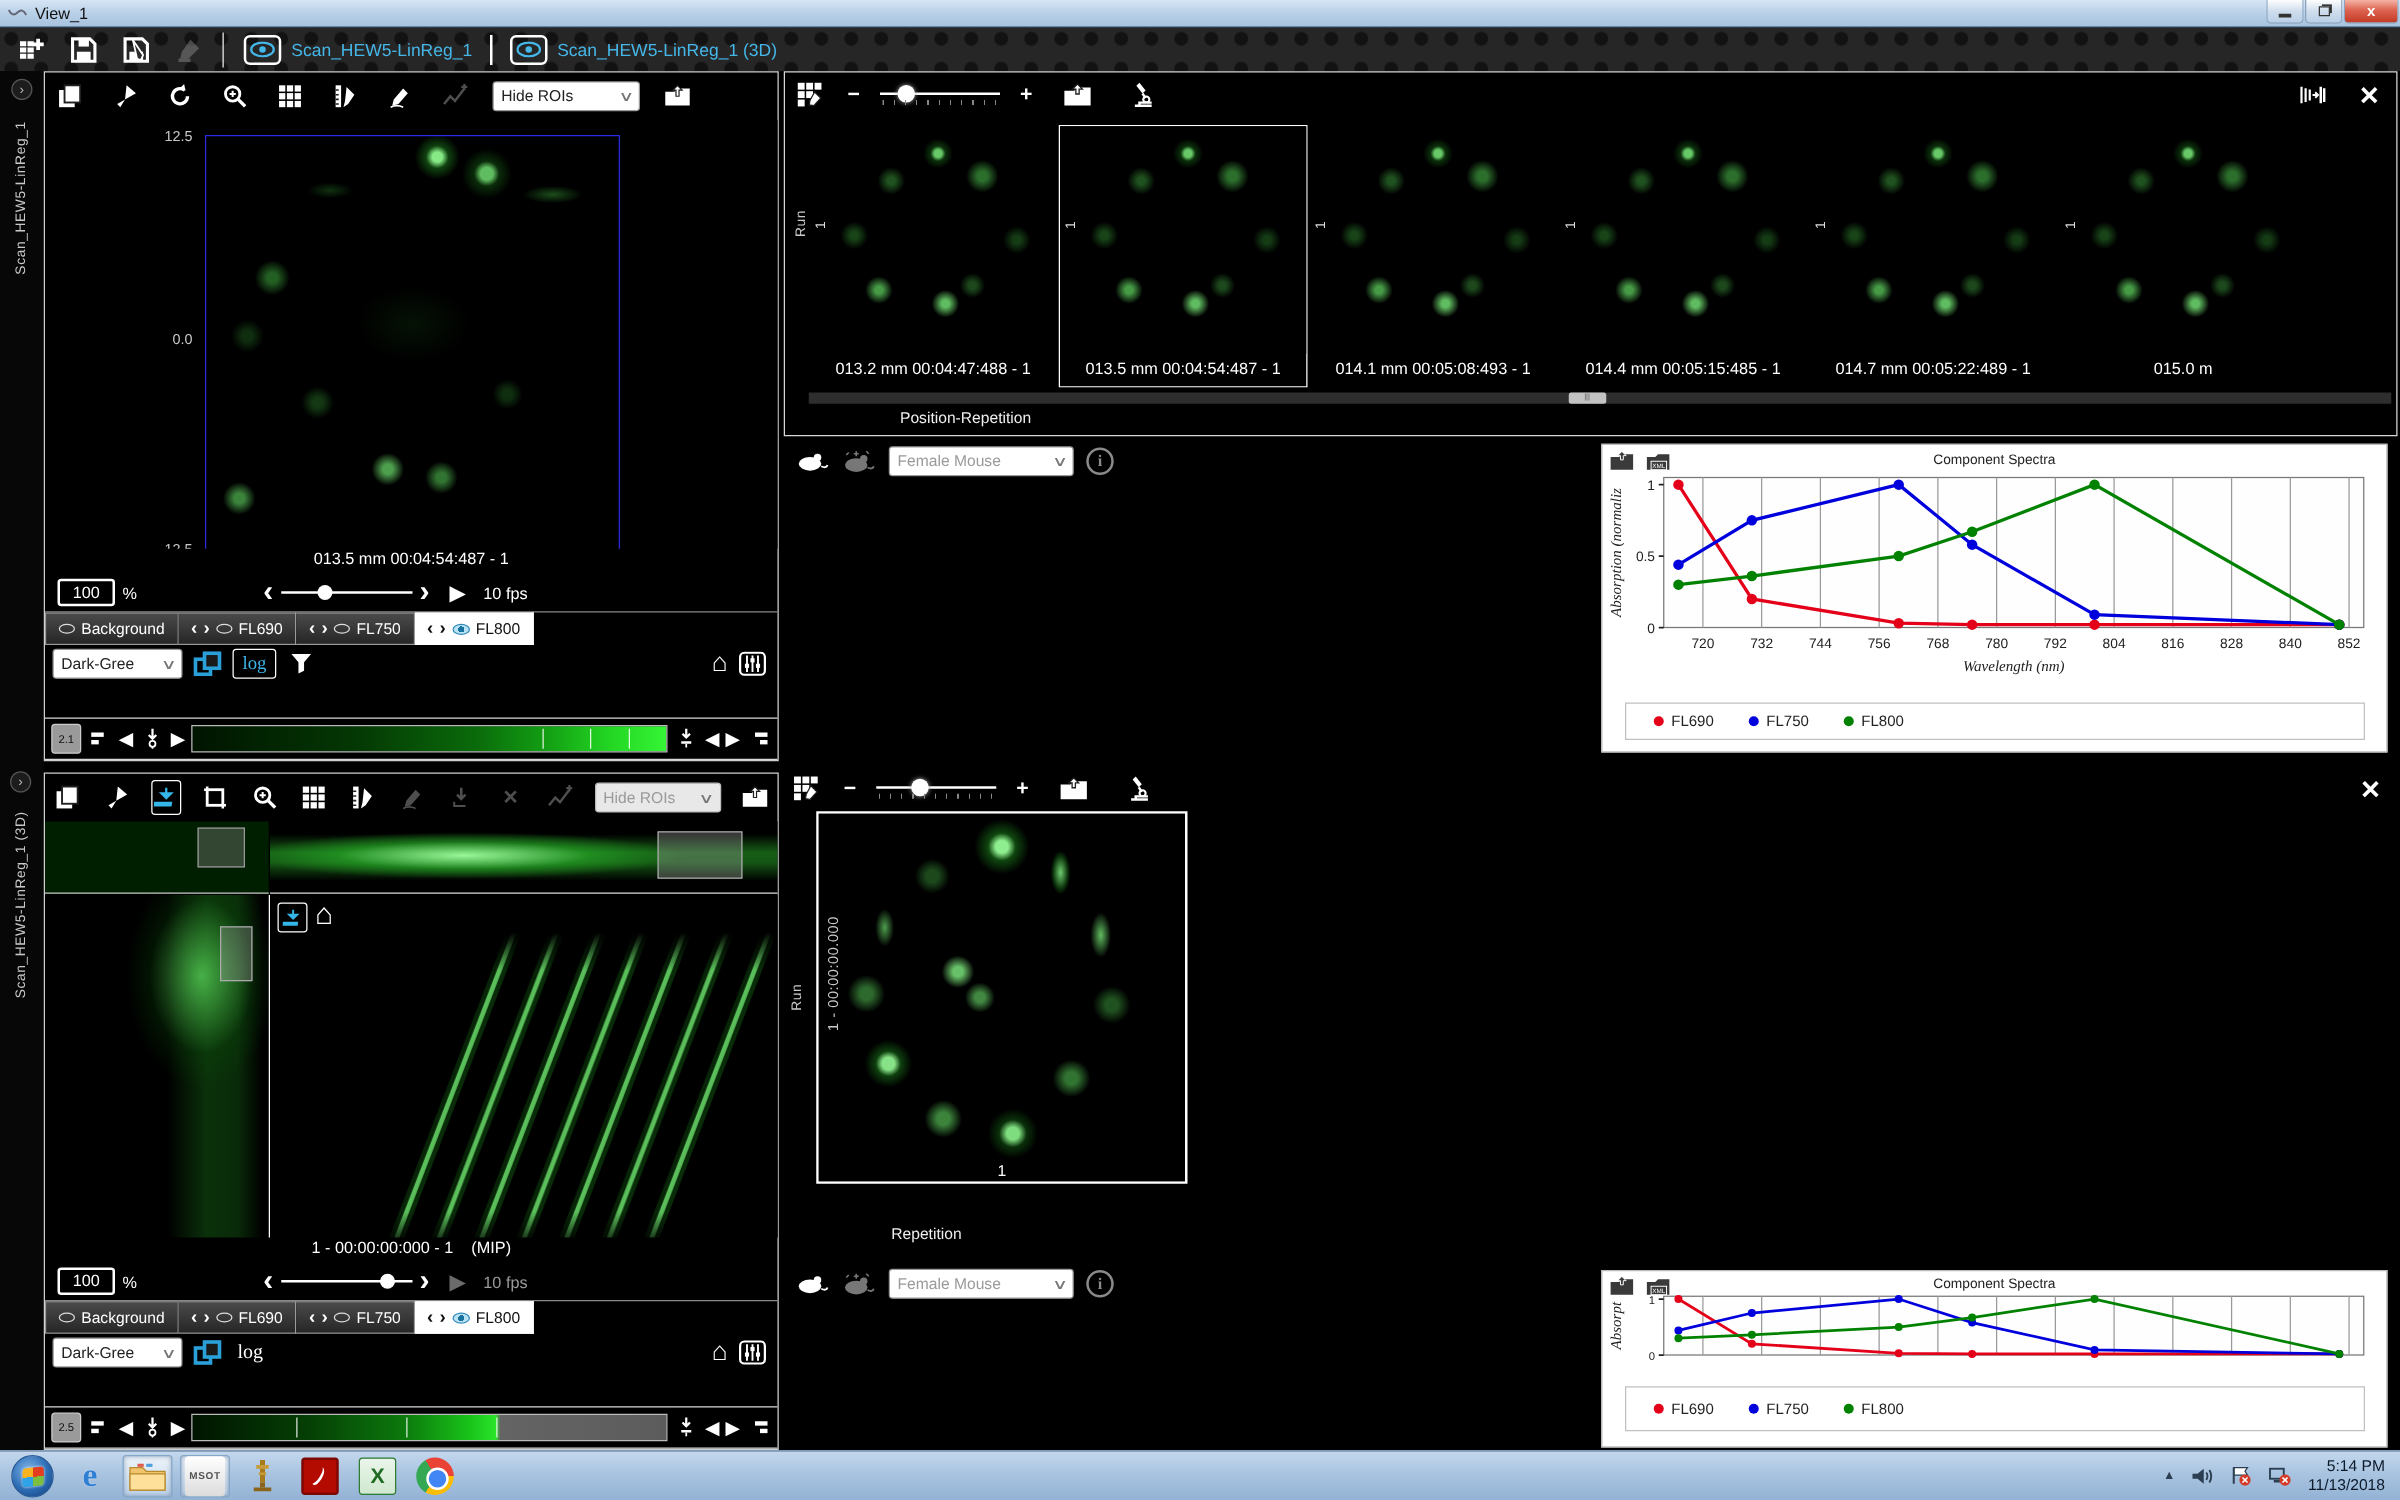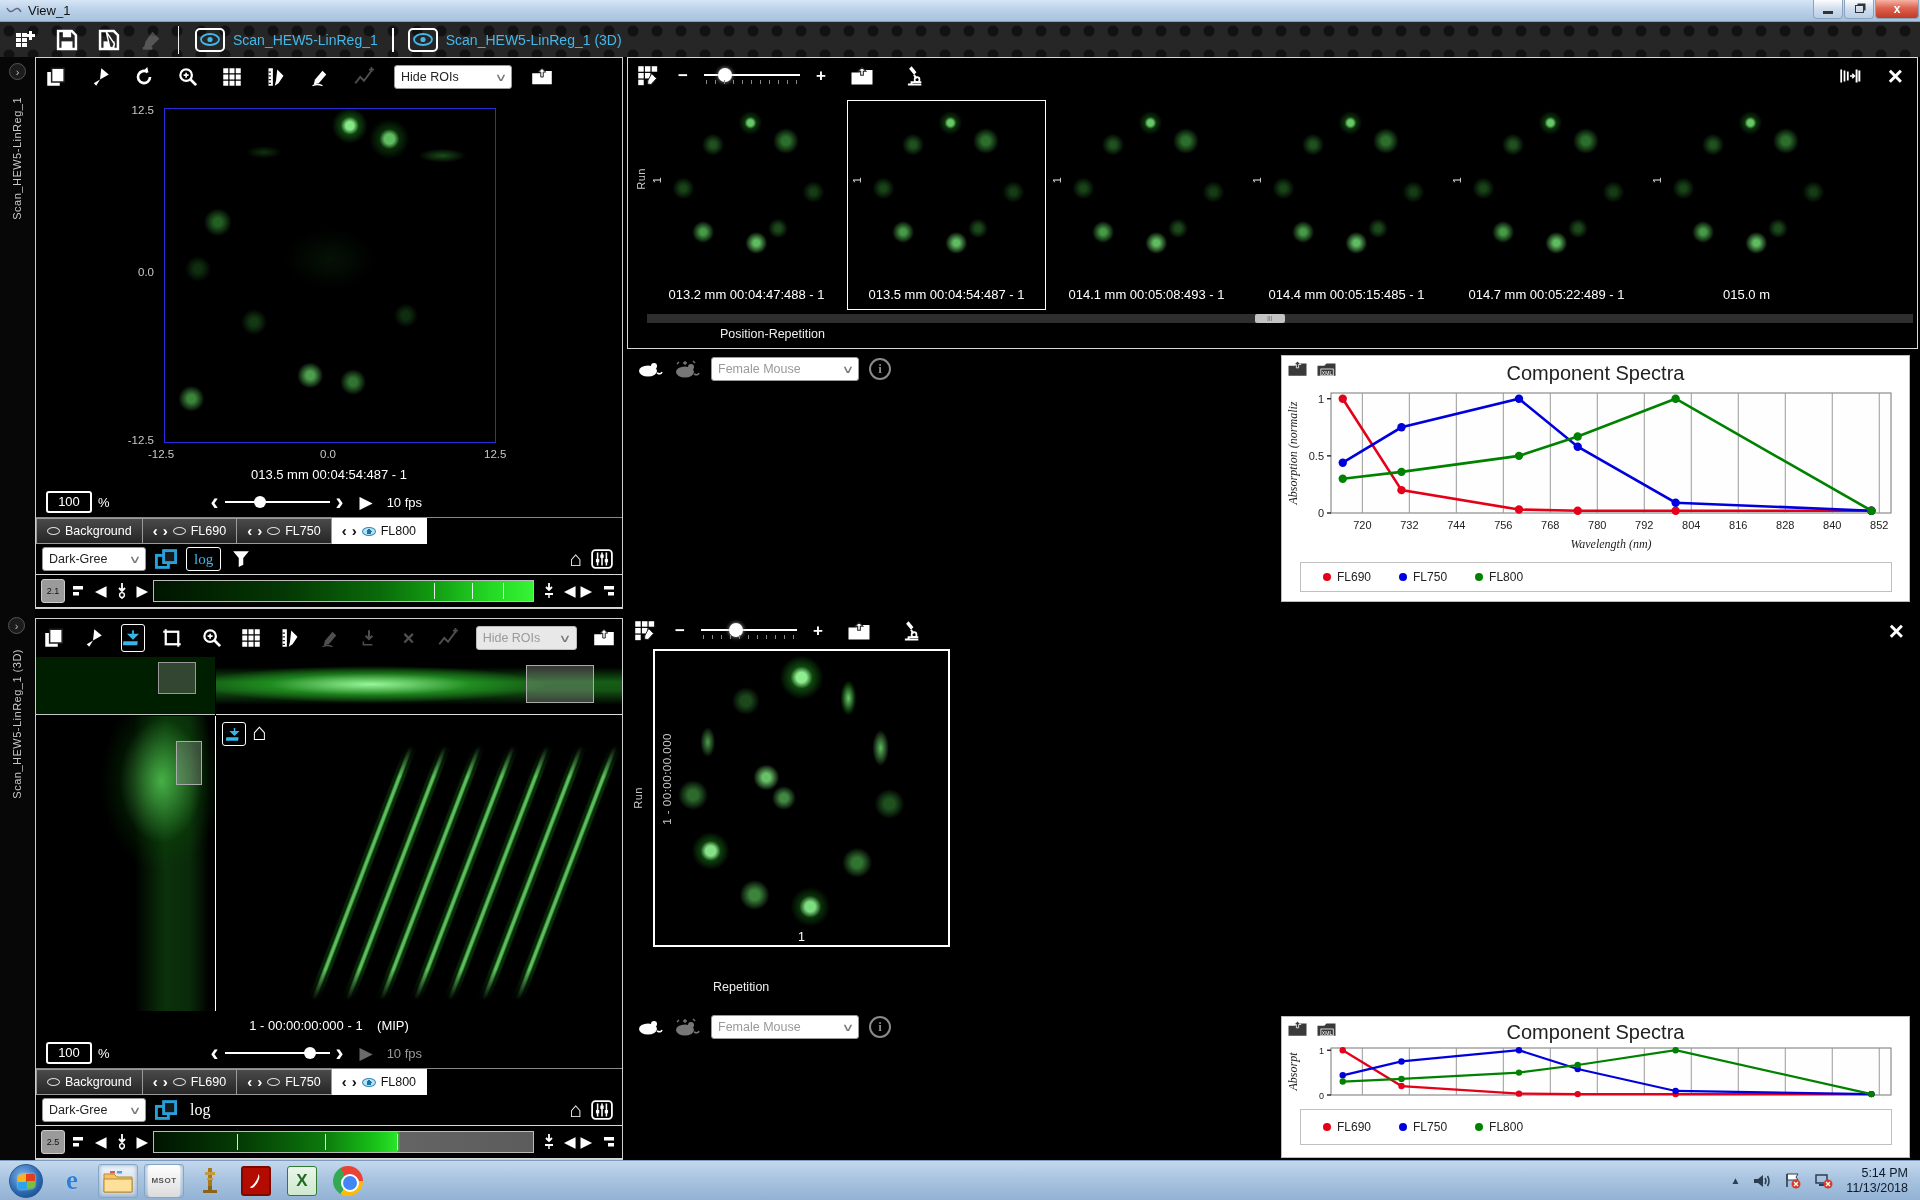--- a/index.html
+++ b/index.html
@@ -70,21 +70,21 @@
   .chtab:first-child { border-left:1px solid #9a9a9a; }
   .chtab.active { background:#fff; color:#111; border-color:#fff; }
   .chnav { font-size:15px; font-weight:bold; line-height:10px; }
   .chellipse { width:13px; height:8px; border:1.5px solid #ddd; border-radius:50%; }
   .cheye { width:14px; height:9px; border-radius:50%; background:radial-gradient(circle at 50% 50%, #19739e 0 2.5px, #b9e2f5 2.5px); border:1px solid #2d89ba; }
   .cmap-row { height:30px; display:flex; align-items:center; gap:6px; padding:0 6px; }
   .log-btn { border:1.5px solid #fff; border-radius:3px; color:#3fb7ea; font-size:15px; padding:0 7px; height:24px; line-height:22px; font-family:"Liberation Serif", serif; }
   .log-plain { color:#fff; font-size:16px; font-family:"Liberation Serif", serif; padding:0 4px; }
   .home-g { color:#fff; font-size:21px; line-height:20px; }
   .cbar-row { height:34px; display:flex; align-items:center; gap:5px; padding:0 5px;
-    border:1px solid #d8d8d8; border-left:none; border-right:none; }
+    border:1px solid #d8d8d8; border-left:none; border-right:none;margin-top:28px; }
   .gain-box { width:24px; height:24px; background:#9a9a9a; border:1px solid #ccc; border-radius:3px;
     color:#111; font-size:9px; display:flex; align-items:center; justify-content:center; }
   .tri { color:#fff; font-size:15px; }
   .cbar { position:relative; flex:1; height:22px; border:1px solid #bbb; }
   .cbar .tick { position:absolute; top:2px; bottom:2px; width:1px; background:rgba(255,255,255,.85); }
   .cbar1 { background:linear-gradient(90deg,#001400 0%,#043804 35%,#0a6b0a 60%,#13a013 75%,#23d623 88%,#35f435 100%); }
   .cbar2 { background:linear-gradient(90deg,#001400 0%,#054005 25%,#0c7a0c 45%,#18c018 58%,#2ae42a 64%,#646464 65%,#5c5c5c 100%); }
 
   
   .fs-item { position:relative; flex:none; width:199px; margin-right:1px; border:1px solid transparent; }
@@ -141,21 +141,21 @@
     radial-gradient(ellipse 42% 38% at 70% 22%, rgba(90,220,90,.75), rgba(10,80,10,.25) 55%, transparent 80%),
     linear-gradient(to right, transparent 55%, rgba(30,140,30,.35) 72%, rgba(30,140,30,.3) 86%, transparent 97%); }
   .streaks { position:absolute; left:32%; top:10%; width:58%; height:86%; transform:skewX(-21deg);
     background:repeating-linear-gradient(90deg,
       transparent 0 9px, rgba(40,200,40,.18) 10px 13px, rgba(120,255,120,.75) 14px 17px,
       rgba(30,150,30,.3) 18px 21px, transparent 22px 34px);
     -webkit-mask-image:linear-gradient(to bottom, transparent, #000 12%, #000 88%, transparent); filter:blur(.4px); }
 
   
   .spec-panel { position:absolute; background:#fff; border:1px solid #bbb; }
-  .spec-title { text-align:center; color:#222; font-size:20px; }
+  .spec-title { text-align:center; color:#222; font-size:11px; }
   .tick { font-size:11px; fill:#222; font-family:"Liberation Sans", sans-serif; }
   .tickS { font-size:9px; fill:#222; font-family:"Liberation Sans", sans-serif; }
   .axis-label { font-size:12px; font-style:italic; fill:#222; font-family:"Liberation Serif", serif; }
   .legend-box { position:absolute; border:1px solid #c0c0c0; background:#fff; display:flex; align-items:center; gap:28px; padding-left:22px; }
   .leg-item { display:flex; align-items:center; gap:6px; font-size:12px; color:#222; }
   .leg-dot { width:8px; height:8px; border-radius:50%; }
 
   
   .subject-row { position:absolute; display:flex; align-items:center; gap:10px; }
   .info-circ { width:22px; height:22px; border-radius:50%; border:2.5px solid #8a8a8a; color:#8a8a8a;

